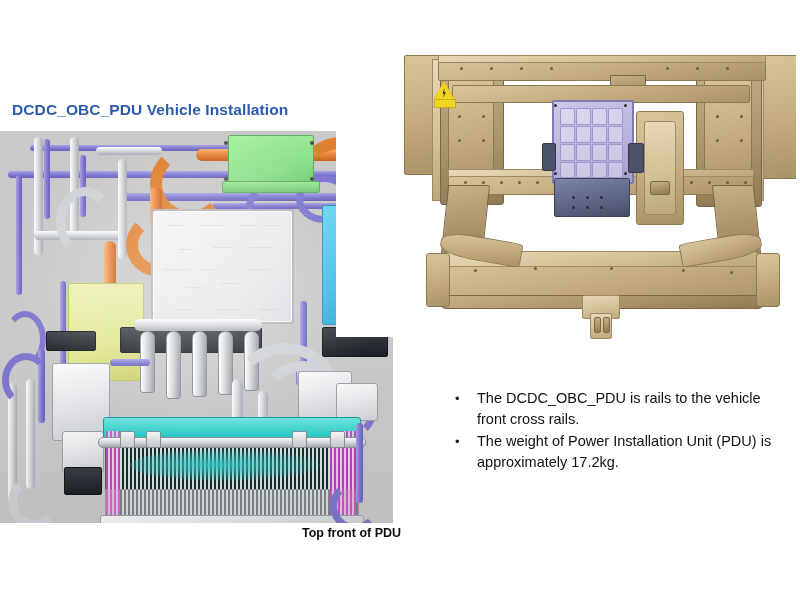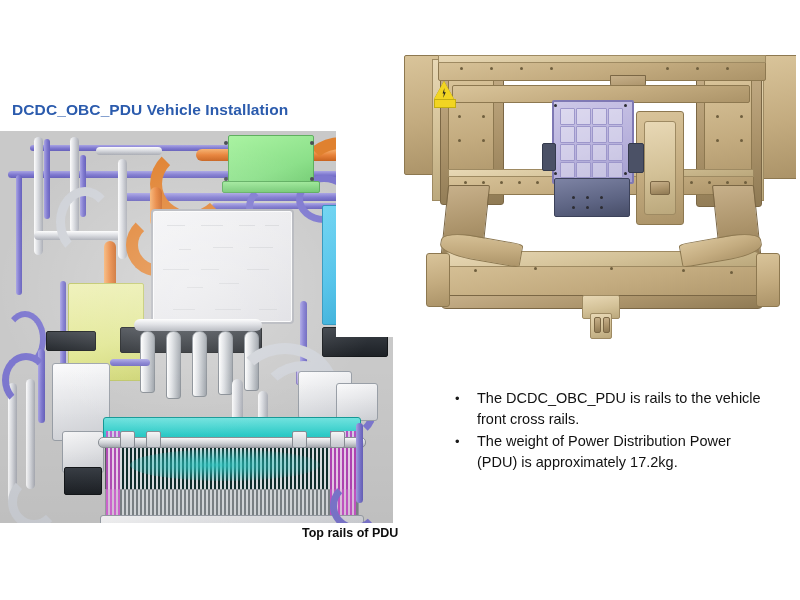--- a/index.html
+++ b/index.html
@@ -415,21 +415,21 @@
   <div class="cad blk blk-silver" style="left:100px;top:384px;width:262px;height:10px;border-radius:3px;"></div>
 
   <div class="cad pipe pipe-purple-v" style="left:356px;top:292px;width:7px;height:80px;"></div>
   <div class="cad ring ring-purple" style="left:330px;top:350px;width:36px;height:36px;border-width:7px;border-top-color:transparent;border-right-color:transparent;"></div>
 
   <div class="notch"></div>
 
   <div class="inner-shade"></div>
 </div>
 
-<div id="left-caption">Top rails of PDU</div>
+<div id="left-caption">Top front of PDU</div>
 
 <div id="right-figure">
 
   <div class="tan" style="left:0px;top:0px;width:38px;height:118px;border-radius:2px;"></div>
   <div class="tan-l" style="left:28px;top:4px;width:14px;height:140px;"></div>
   <div class="tan" style="left:352px;top:0px;width:40px;height:122px;border-radius:2px;"></div>
   <div class="tan-l" style="left:344px;top:4px;width:14px;height:140px;"></div>
 
   <div class="tan-d" style="left:36px;top:10px;width:62px;height:138px;border-radius:3px;"></div>
   <div class="tan" style="left:44px;top:22px;width:44px;height:110px;border-radius:3px;"></div>
@@ -540,15 +540,15 @@
   <div class="tan-d" style="left:224px;top:88px;width:14px;height:28px;background:#4b5166;border-color:#343a4c;border-radius:2px;"></div>
 </div>
 
 <div id="bullets">
   <div class="bullet-row">
     <span class="bullet-mark">•</span>
     <span class="bullet-text">The DCDC_OBC_PDU is rails to the vehicle front cross rails.</span>
   </div>
   <div class="bullet-row">
     <span class="bullet-mark">•</span>
-    <span class="bullet-text">The weight of Power Distribution Power (PDU) is approximately 17.2kg.</span>
+    <span class="bullet-text">The weight of Power Installation Unit (PDU) is approximately 17.2kg.</span>
   </div>
 </div>
 
 </body></html>

